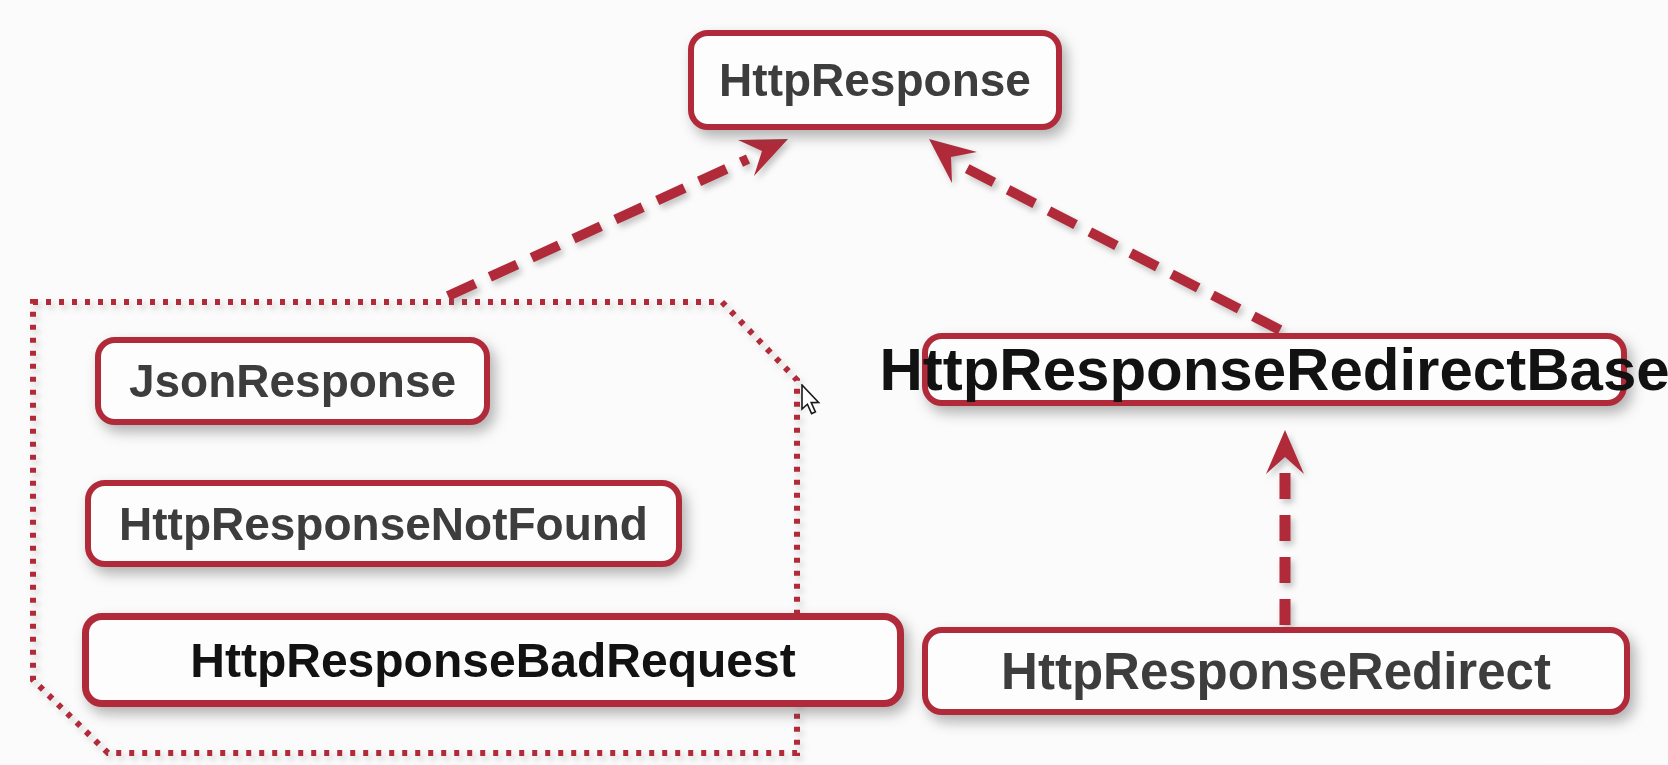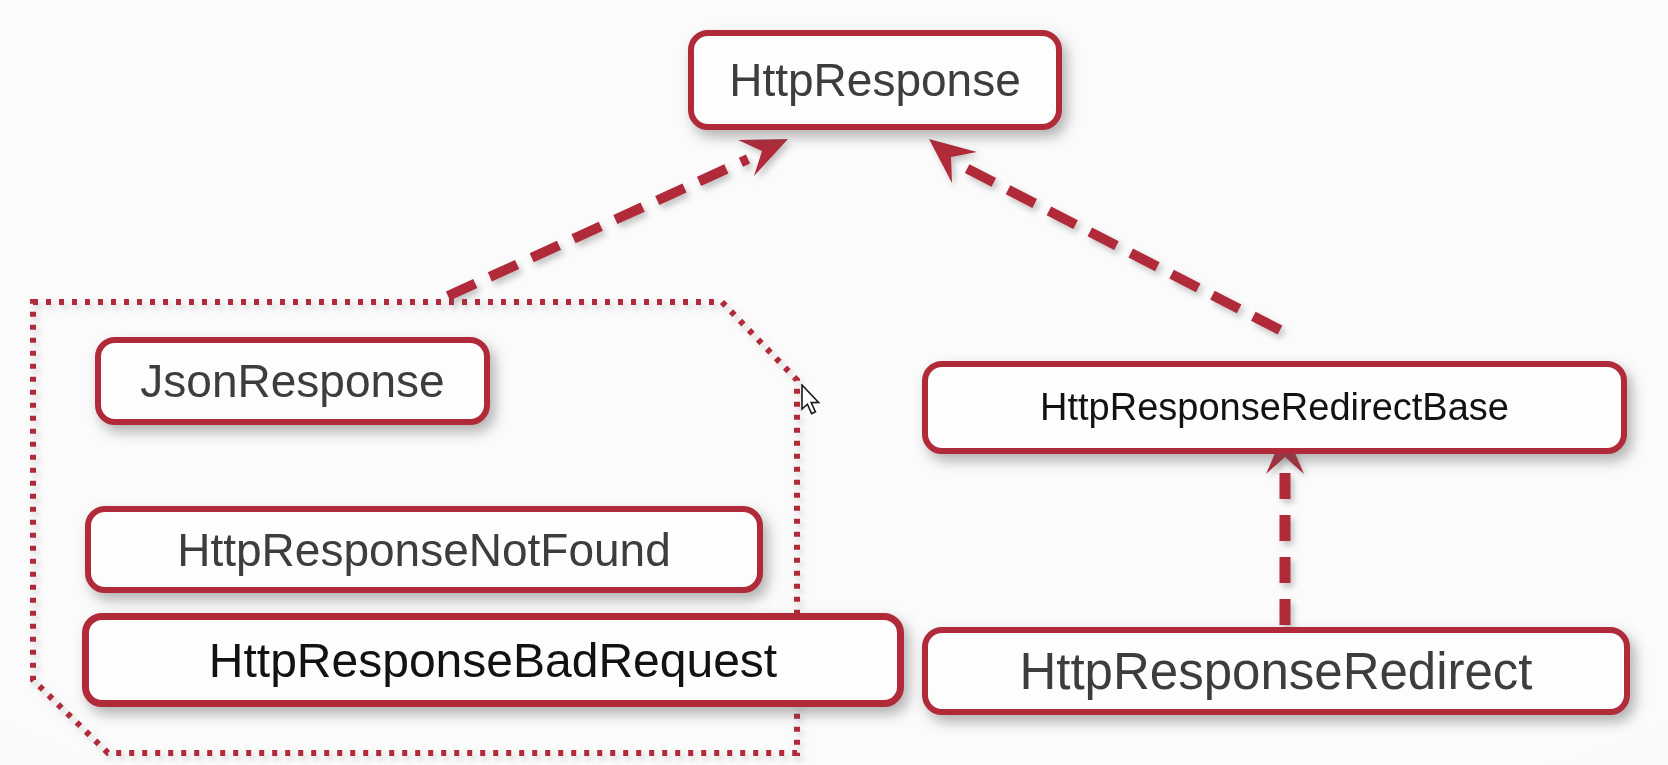--- a/index.html
+++ b/index.html
@@ -32,33 +32,33 @@
     background: var(--node-fill, #fdfdfd);
     border: 6px solid var(--accent, #b02a3a);
     border-radius: 20px;
     display: flex;
     align-items: center;
     justify-content: center;
     font-size: 45px;
     color: var(--node-text, #3d3d3d);
     box-shadow: 5px 7px 13px rgba(88,88,88,0.45);
     white-space: nowrap;
+    font-weight: bold;
   }
 
   #node-http-response           { left: 688px; top: 30px;  width: 374px; height: 100px; font-size: 46px; }
   #node-json-response           { left: 95px;  top: 337px; width: 395px; height: 88px;  font-size: 46px; }
-  #node-http-response-not-found { left: 85px;  top: 480px; width: 678px; height: 87px;  font-size: 46px; margin-top: 26px; }
+  #node-http-response-not-found { left: 85px;  top: 480px; width: 597px; height: 87px;  font-size: 46px; }
   #node-http-response-bad-request {
     left: 82px;  top: 613px; width: 822px; height: 94px;  font-size: 48px;
     color: var(--node-text-dark, #121212); border-width: 7px;
   }
   #node-http-response-redirect-base {
-    left: 922px; top: 333px; width: 705px; height: 93px;  font-size: 38px;
+    left: 922px; top: 333px; width: 705px; height: 73px;  font-size: 60px;
     color: var(--node-text-dark, #121212);
-    margin-top: 28px;
   }
   #node-http-response-redirect  { left: 922px; top: 627px; width: 708px; height: 88px;  font-size: 51px; }
 
   .cursor {
     position: absolute;
     left: 799px;
     top: 384px;
     width: 24px;
     height: 32px;
   }

